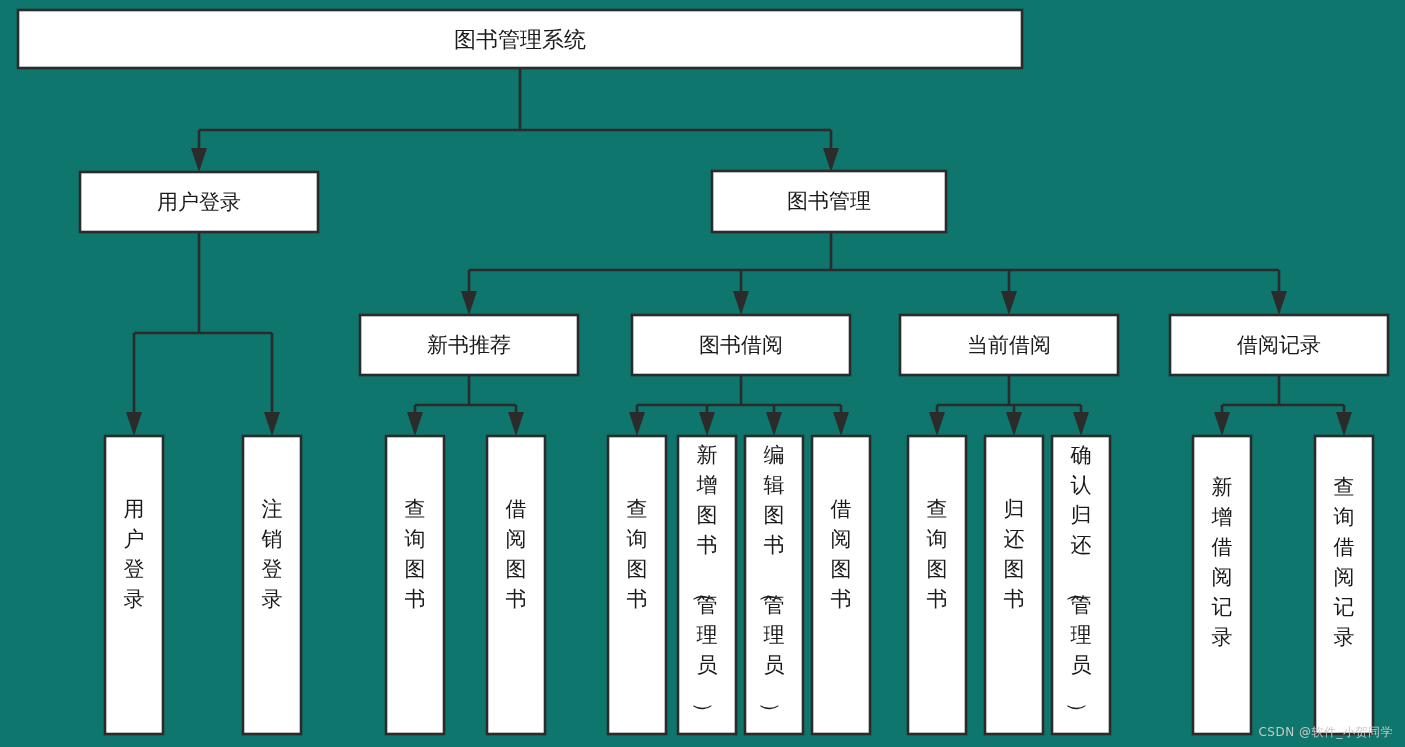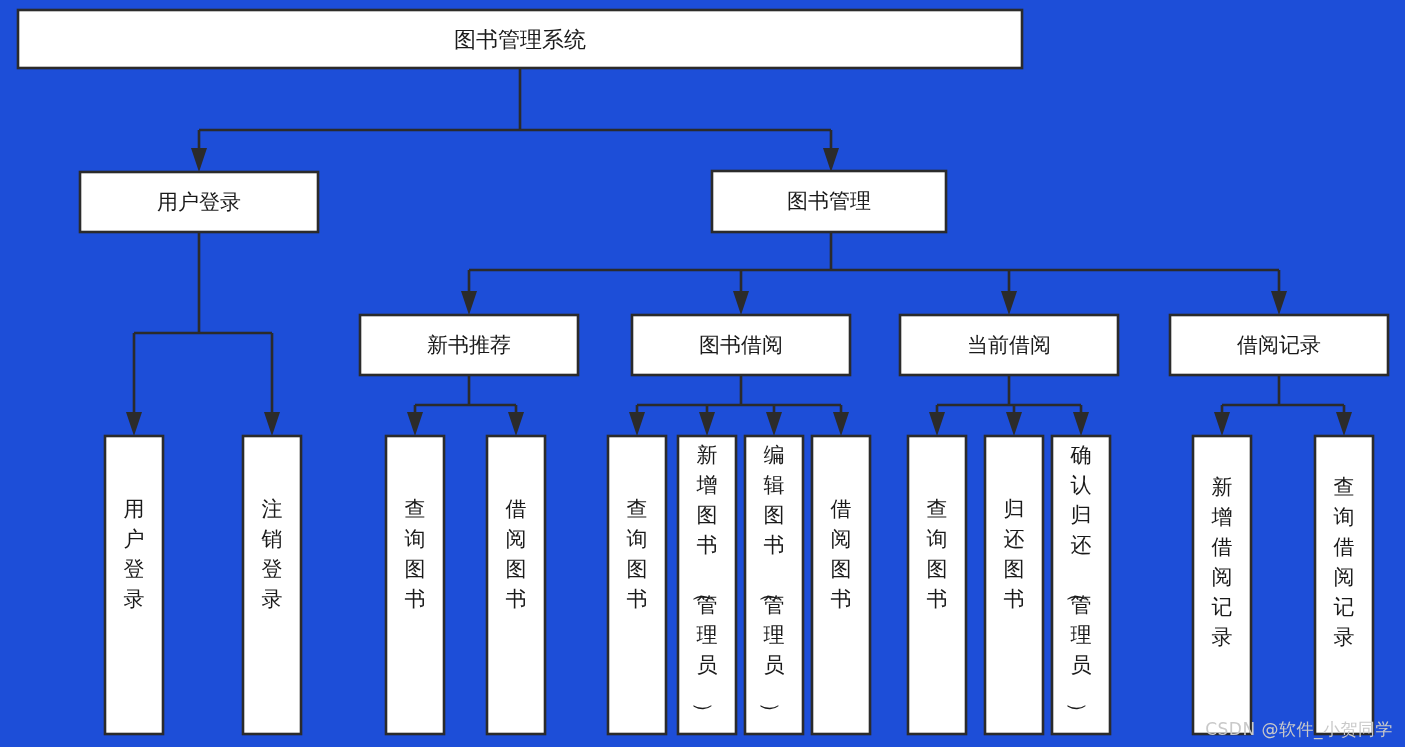--- a/index.html
+++ b/index.html
@@ -7,21 +7,21 @@
     padding: 0;
     background: #ffffff;
   }
   body {
     font-family: "DejaVu Sans", "Liberation Sans", sans-serif;
   }
   #diagram-root {
     position: relative;
     width: 1405px;
     height: 747px;
-    background: #1d4ed8;
+    background: #0f766e;
     overflow: hidden;
   }
   svg#flow-svg {
     position: absolute;
     left: 0;
     top: 0;
     width: 1405px;
     height: 747px;
     display: block;
   }
@@ -54,21 +54,21 @@
     fill: #1a1a1a;
     font-family: "DejaVu Sans", "Liberation Sans", sans-serif;
     font-size: 21px;
     text-anchor: middle;
   }
   .watermark-text {
     position: absolute;
     right: 12px;
     bottom: 6px;
     color: #c9c9c9;
-    font-size: 17px;
+    font-size: 12px;
     font-family: "DejaVu Sans", "Liberation Sans", sans-serif;
     white-space: nowrap;
     user-select: none;
     letter-spacing: 0.5px;
   }
 </style>
 </head>
 <body>
 
 <div id="diagram-root">

